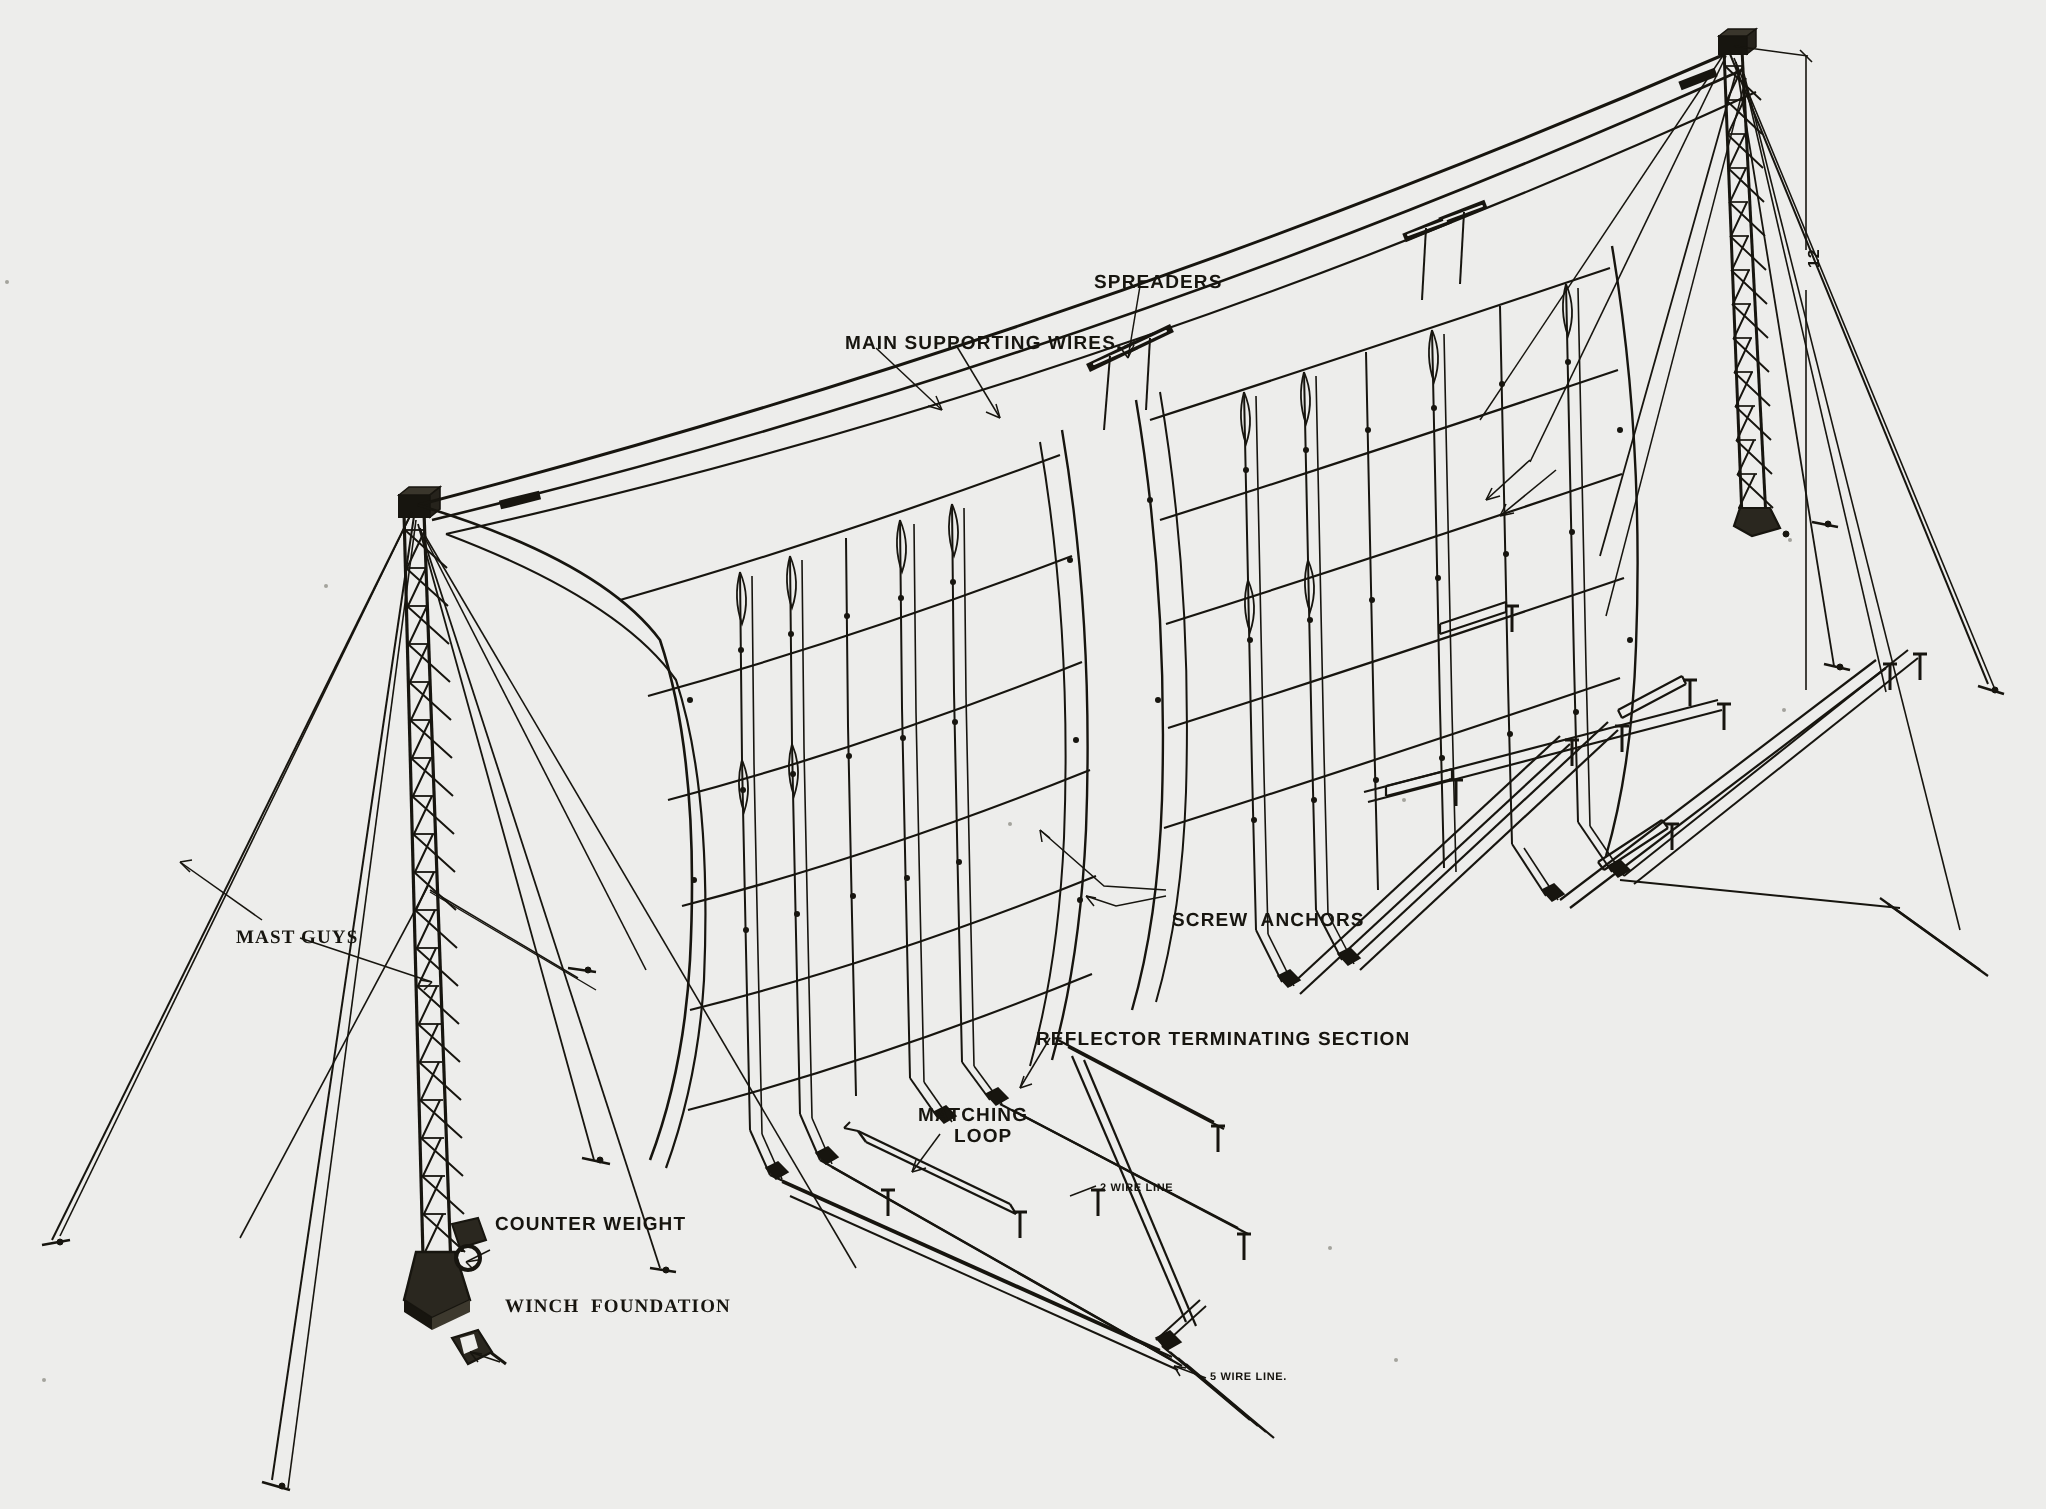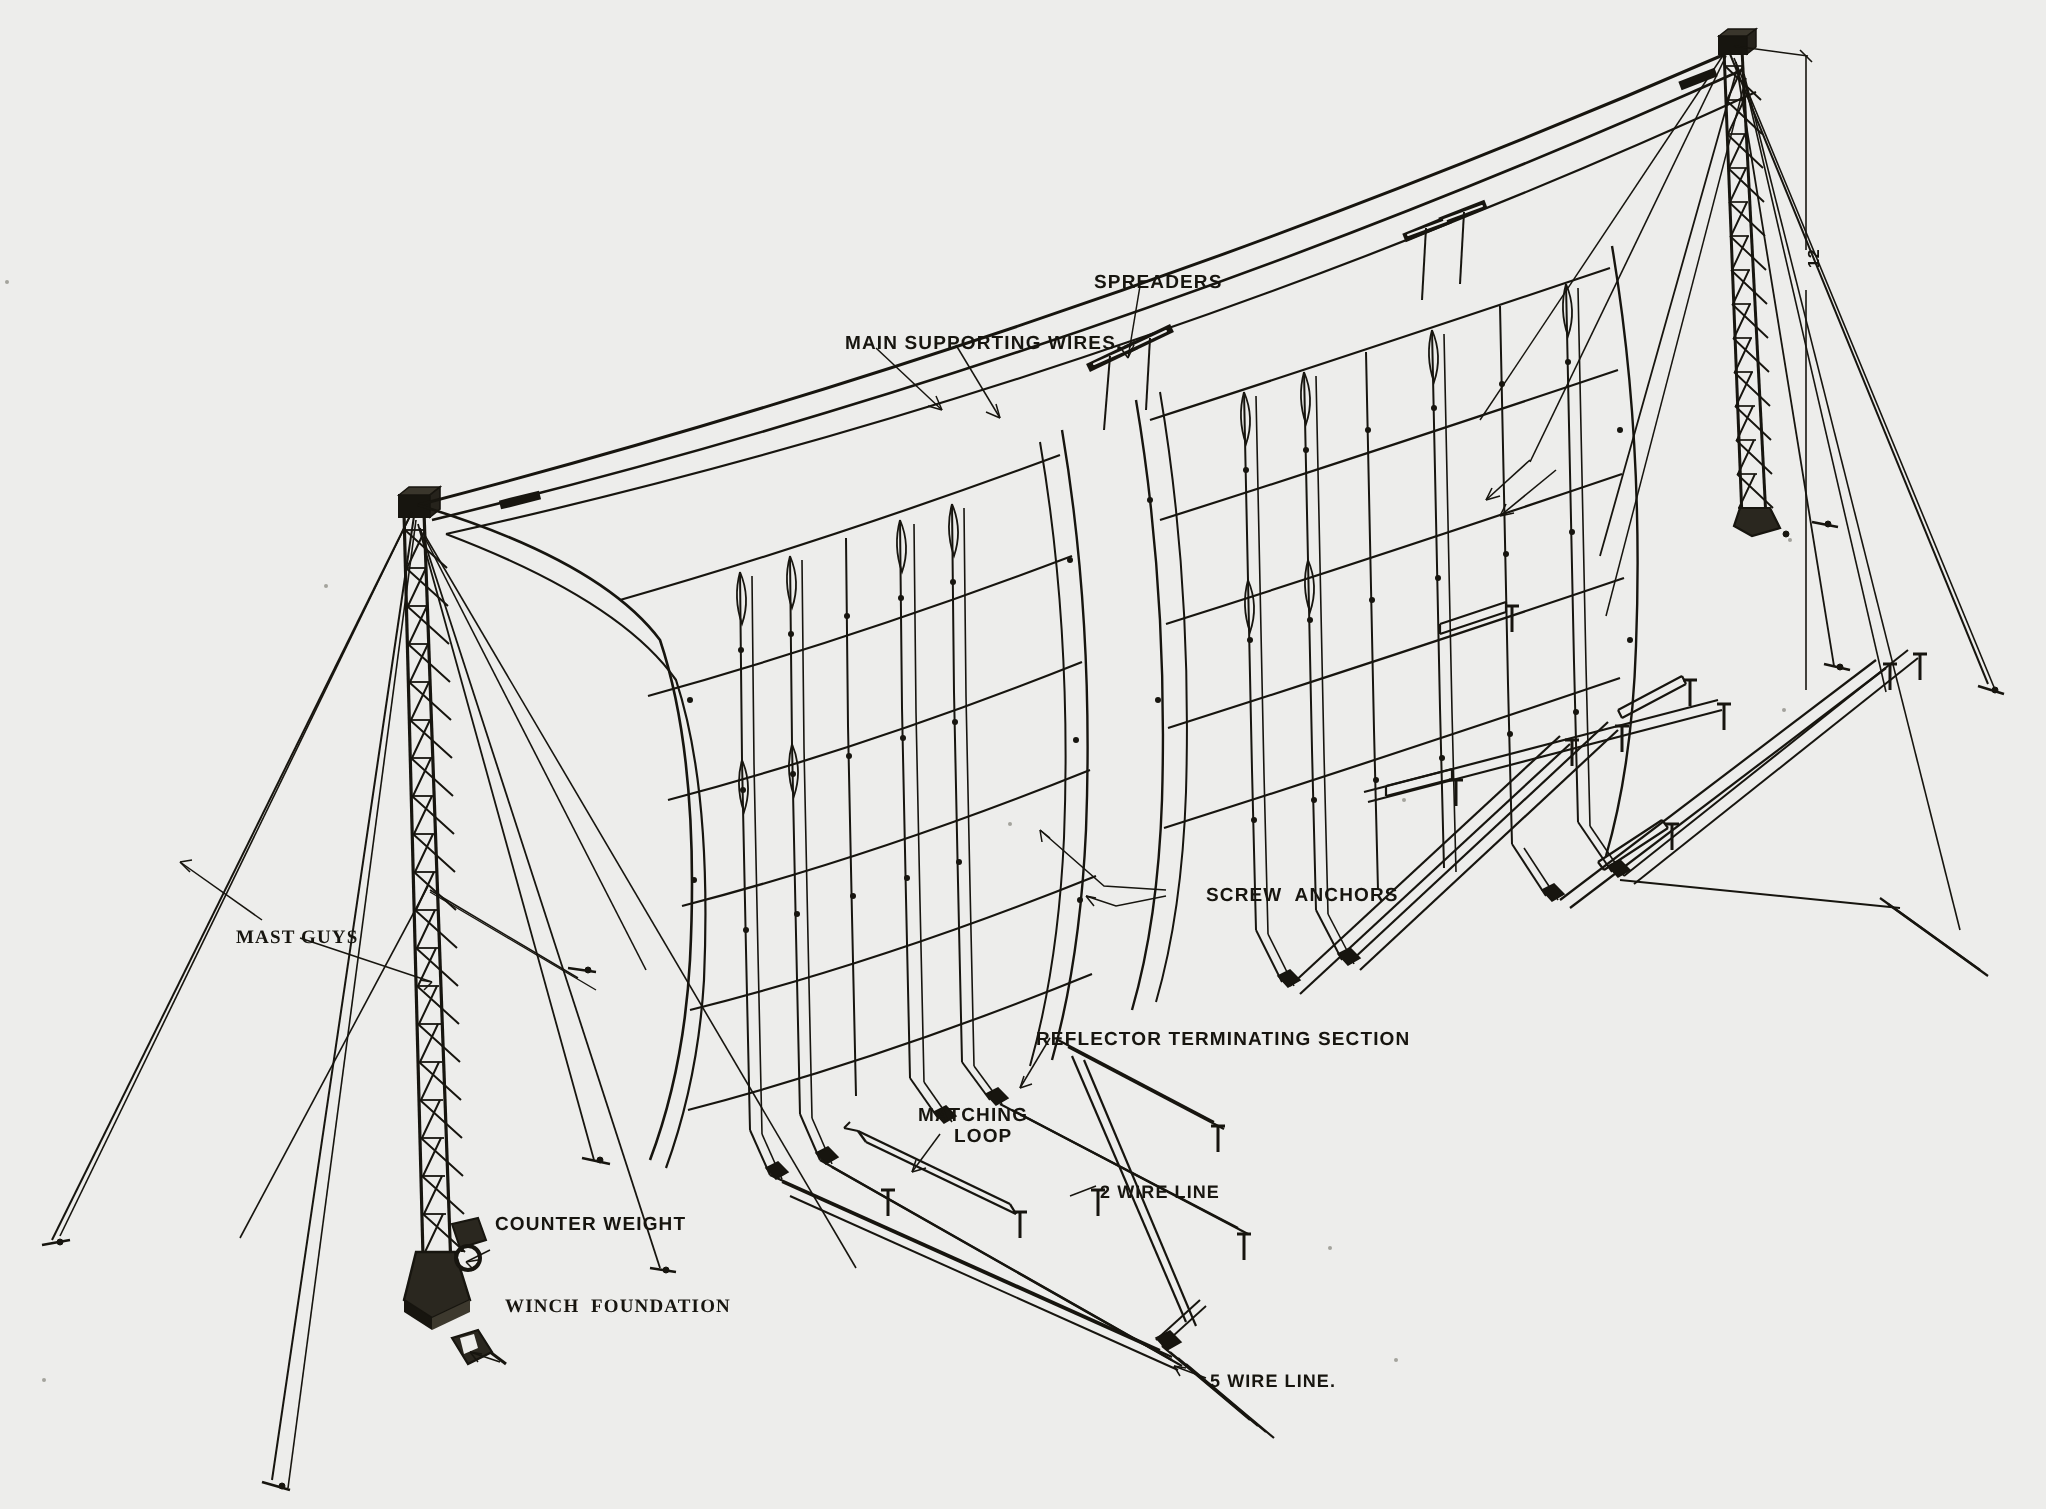--- a/index.html
+++ b/index.html
@@ -18,21 +18,21 @@
   .lbl{
     position:absolute;
     font-family:"Liberation Sans", sans-serif;
     font-weight:700;
     color:#17150f;
     letter-spacing:0.06em;
     white-space:pre;
     transform-origin:left top;
     text-rendering:geometricPrecision;
   }
-  .lbl.sm{font-size:18px;}
+  .lbl.sm{font-size:11px;}
   .lbl.md{font-size:19px;}
   .lbl.rot{font-size:16px;}
 </style>
 </head>
 <body>
 
 <div id="sheet">
 
 <svg id="drawing" viewBox="0 0 2046 1509">
   <defs>
@@ -568,21 +568,21 @@
     <circle cx="7" cy="282" r="2"></circle>
   </g>
 </svg>
 
 <div class="lbl md" style="left:845px;top:333px;">MAIN SUPPORTING WIRES.</div>
 
 <div class="lbl md" style="left:1094px;top:272px;">SPREADERS</div>
 
 <div class="lbl md" style="left:236px;top:927px;font-family:Liberation Serif, serif;">MAST GUYS</div>
 
-<div class="lbl md" style="left:1172px;top:885px;margin-left:34px;">SCREW  ANCHORS</div>
+<div class="lbl md" style="left:1172px;top:910px;">SCREW  ANCHORS</div>
 
 <div class="lbl md" style="left:1036px;top:1029px;">REFLECTOR TERMINATING SECTION</div>
 
 <div class="lbl md" style="left:918px;top:1105px;">MATCHING</div>
 
 <div class="lbl md" style="left:930px;top:1126px;margin-left:24px;">LOOP</div>
 
 <div class="lbl sm" style="left:1100px;top:1182px;">2 WIRE LINE</div>
 
 <div class="lbl sm" style="left:1210px;top:1371px;">5 WIRE LINE.</div>

